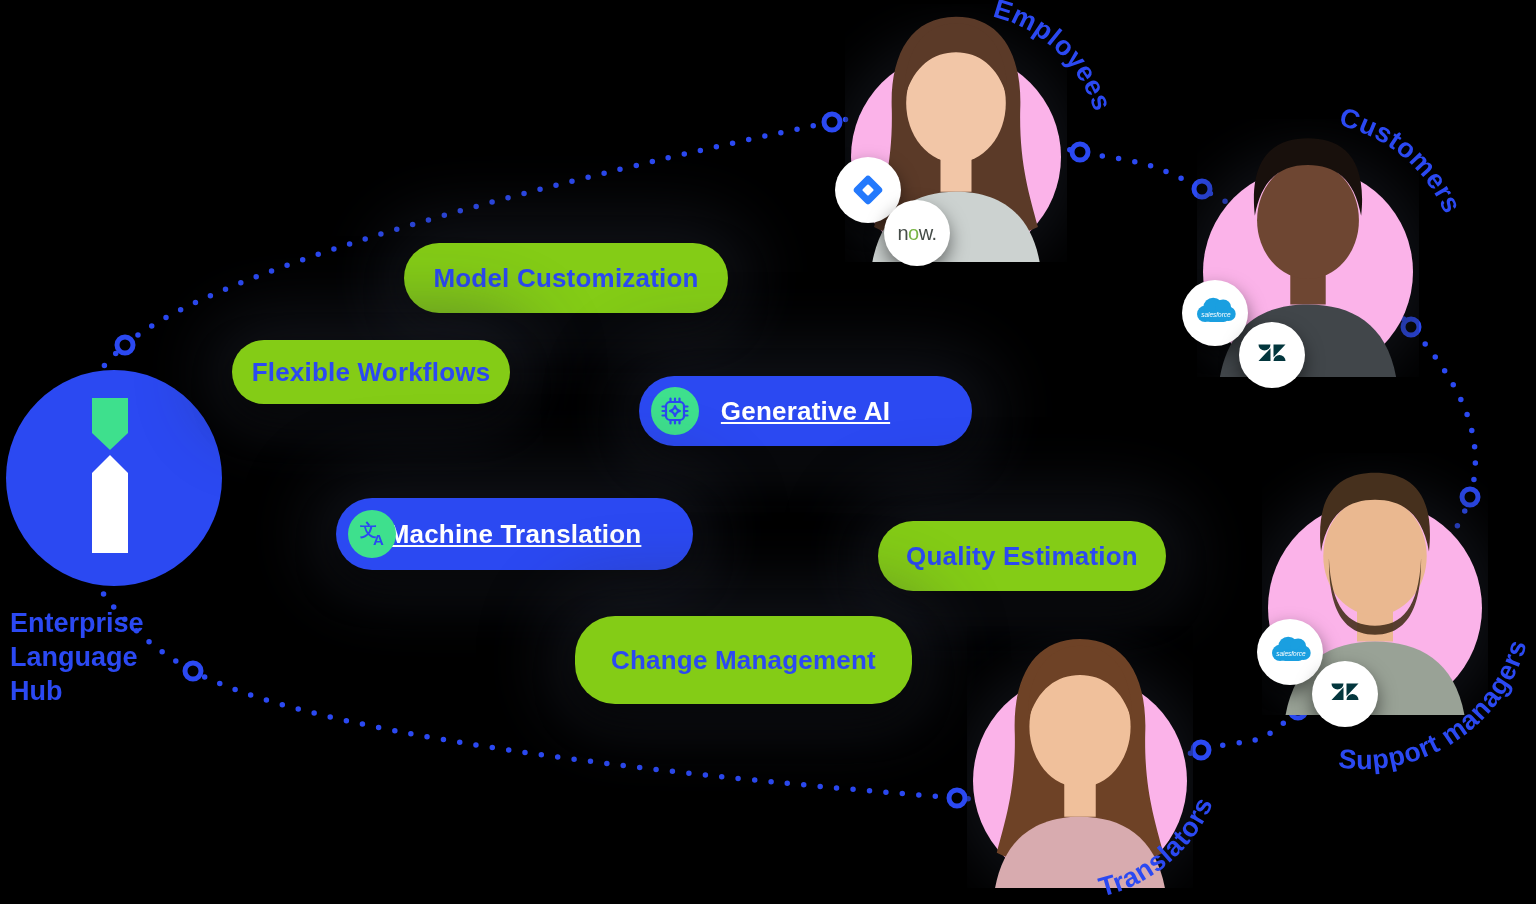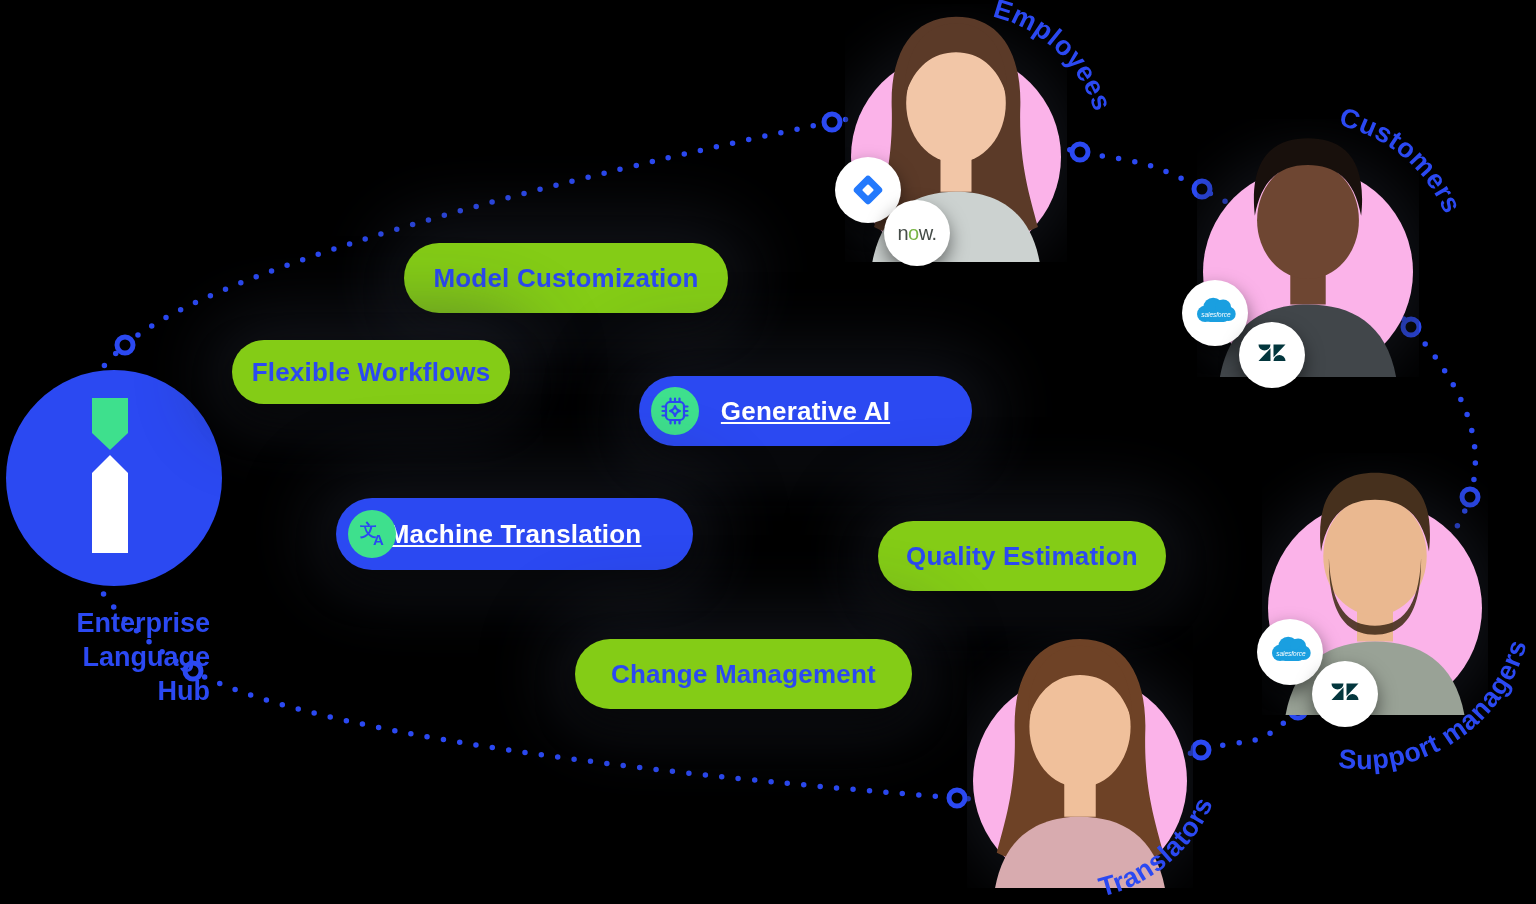--- a/index.html
+++ b/index.html
@@ -6,21 +6,21 @@
   body{width:1536px;height:904px;background:#000;position:relative;overflow:hidden;
        font-family:"Liberation Sans",sans-serif;}
 
   
   #orbit{position:absolute;left:0;top:0;z-index:5;}
 
   
   .hub-circle{position:absolute;left:6px;top:370px;width:216px;height:216px;border-radius:50%;
               background:var(--blue);z-index:15;}
   .hub-icon{position:absolute;left:86px;top:28px;}
-  .hub-label{position:absolute;left:10px;top:606px;width:200px;text-align:right;color:var(--blue);
+  .hub-label{position:absolute;left:10px;top:606px;width:200px;text-align:left;color:var(--blue);
              font-size:27px;font-weight:700;line-height:34px;z-index:15;}
 
   
   .pill{position:absolute;border-radius:40px;display:flex;align-items:center;justify-content:center;
         font-size:26px;font-weight:600;letter-spacing:.2px;z-index:15;
         box-shadow:0 16px 36px rgba(0,0,0,.55),0 0 70px 26px rgba(44,48,62,.42);}
   .pill.light{background:#84cc16;color:var(--blue);}
   .pill.primary{background:var(--blue);color:#fff;text-decoration:underline;}
   .picon{position:absolute;left:12px;top:50%;transform:translateY(-50%);}
 
@@ -115,21 +115,21 @@
     <text x="12" y="26" font-size="17" font-weight="bold" fill="var(--blue)" font-family="'DejaVu Sans',sans-serif">文</text>
     <text x="25" y="35" font-size="15" font-weight="bold" fill="var(--blue)" font-family="'Liberation Sans',sans-serif">A</text>
   </svg>
   <span>Machine Translation</span>
 </div>
 
 <div class="pill light" style="left:878px;top:521px;width:288px;height:70px">
   <span>Quality Estimation</span>
 </div>
 
-<div class="pill light" style="left:575px;top:639px;width:337px;height:70px">
+<div class="pill light" style="left:575px;top:616px;width:337px;height:88px">
   <span>Change Management</span>
 </div>
 
 <div class="person" style="left:845px;top:4px;width:222px;height:258px">
   <div class="pink-disc" style="width:210px;height:210px"></div>
   <svg class="avatar" viewBox="0 0 200 240" style="--skin: #f2c6a7; --hair: #5b3a28; --shirt: #ccd2d0;">
       <use href="#av-female"></use>
     </svg>
 </div>
 

